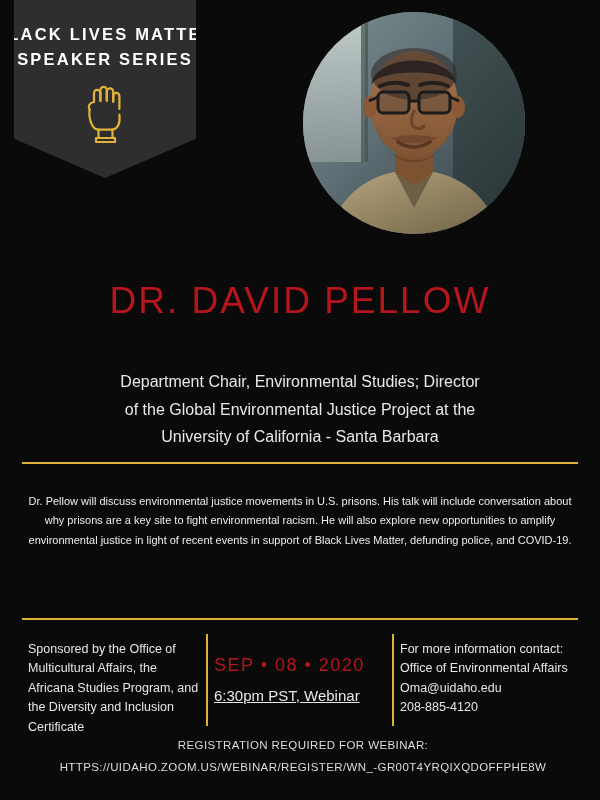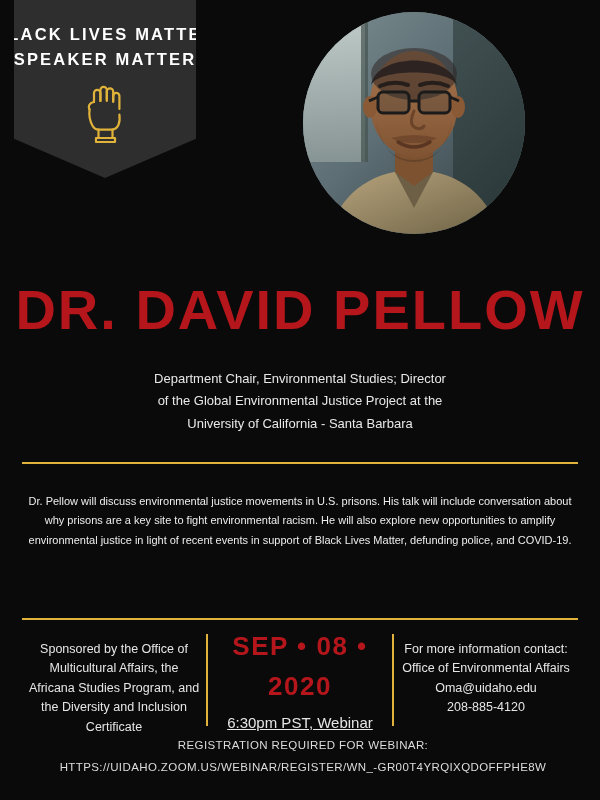--- a/index.html
+++ b/index.html
@@ -52,33 +52,33 @@
     background: #6b7b82;
   }
   .portrait svg { display: block; width: 100%; height: 100%; }
 
   
   .name {
     position: absolute;
     top: 282px; left: 0; right: 0;
     text-align: center;
     color: #b4161b;
-    font-size: 56px;
-    font-weight: 700;
+    font-size: 37px;
+    font-weight: 400;
     letter-spacing: 2px;
     line-height: 1;
   }
 
   
   .titles {
     position: absolute;
     top: 368px; left: 60px; right: 60px;
     text-align: center;
     color: #e8e8e8;
-    font-size: 13px;
+    font-size: 16px;
     line-height: 1.72;
   }
 
   
   .rule {
     position: absolute;
     left: 22px; right: 22px;
     height: 2px;
     background: #e2b33a;
   }
@@ -97,37 +97,37 @@
 
   
   .cols {
     position: absolute;
     top: 634px; left: 22px; right: 22px;
     height: 92px;
     display: flex;
   }
   .col {
     flex: 1;
-    text-align: center;
+    text-align: left;
     color: #e6e6e6;
     font-size: 12.5px;
     line-height: 1.55;
     padding: 0 6px;
   }
   .col.mid {
     border-left: 2px solid #e2b33a;
     border-right: 2px solid #e2b33a;
     display: flex;
     flex-direction: column;
     justify-content: center;
   }
   .date {
     color: #b4161b;
-    font-size: 26px;
-    font-weight: 700;
+    font-size: 18px;
+    font-weight: 400;
     letter-spacing: 1.5px;
     margin-bottom: 4px;
   }
   .time {
     color: #e6e6e6;
     font-size: 15px;
     text-decoration: underline;
   }
   .col.left { padding-top: 6px; }
   .col.right { padding-top: 6px; }
@@ -144,21 +144,21 @@
     line-height: 1.85;
   }
 </style>
 </head>
 <body>
 
 <div class="poster">
 
   <div class="banner">
     <div class="banner-line">BLACK LIVES MATTER</div>
-    <div class="banner-line">SPEAKER MATTER</div>
+    <div class="banner-line">SPEAKER SERIES</div>
     <svg class="fist" viewBox="0 0 46 62" aria-hidden="true">
       <g fill="none" stroke="#e2b33a" stroke-width="2.2" stroke-linejoin="round" stroke-linecap="round">
         <path d="M12 20 v-9 a3.2 3.2 0 0 1 6.4 0 v8"></path>
         <path d="M18.4 19 v-11 a3.2 3.2 0 0 1 6.4 0 v10"></path>
         <path d="M24.8 19 v-9.5 a3.2 3.2 0 0 1 6.4 0 v9.5"></path>
         <path d="M31.2 20 v-6 a3.1 3.1 0 0 1 6.2 0 v13"></path>
         <path d="M12 20 c-4.6 0.5 -6.2 4.4 -4.6 7.6"></path>
         <path d="M7.6 27.2 c-0.8 6 0.4 12.4 3.2 17 a7 7 0 0 0 6 3.4 h12.4 a8 8 0 0 0 7.2 -4.6 c1.6 -3.6 1.4 -7.2 1 -10.4"></path>
         <path d="M14 56 h19 v4 h-19 z"></path>
         <path d="M16.5 47.6 v8.4 M30.5 47.6 v8.4"></path>

